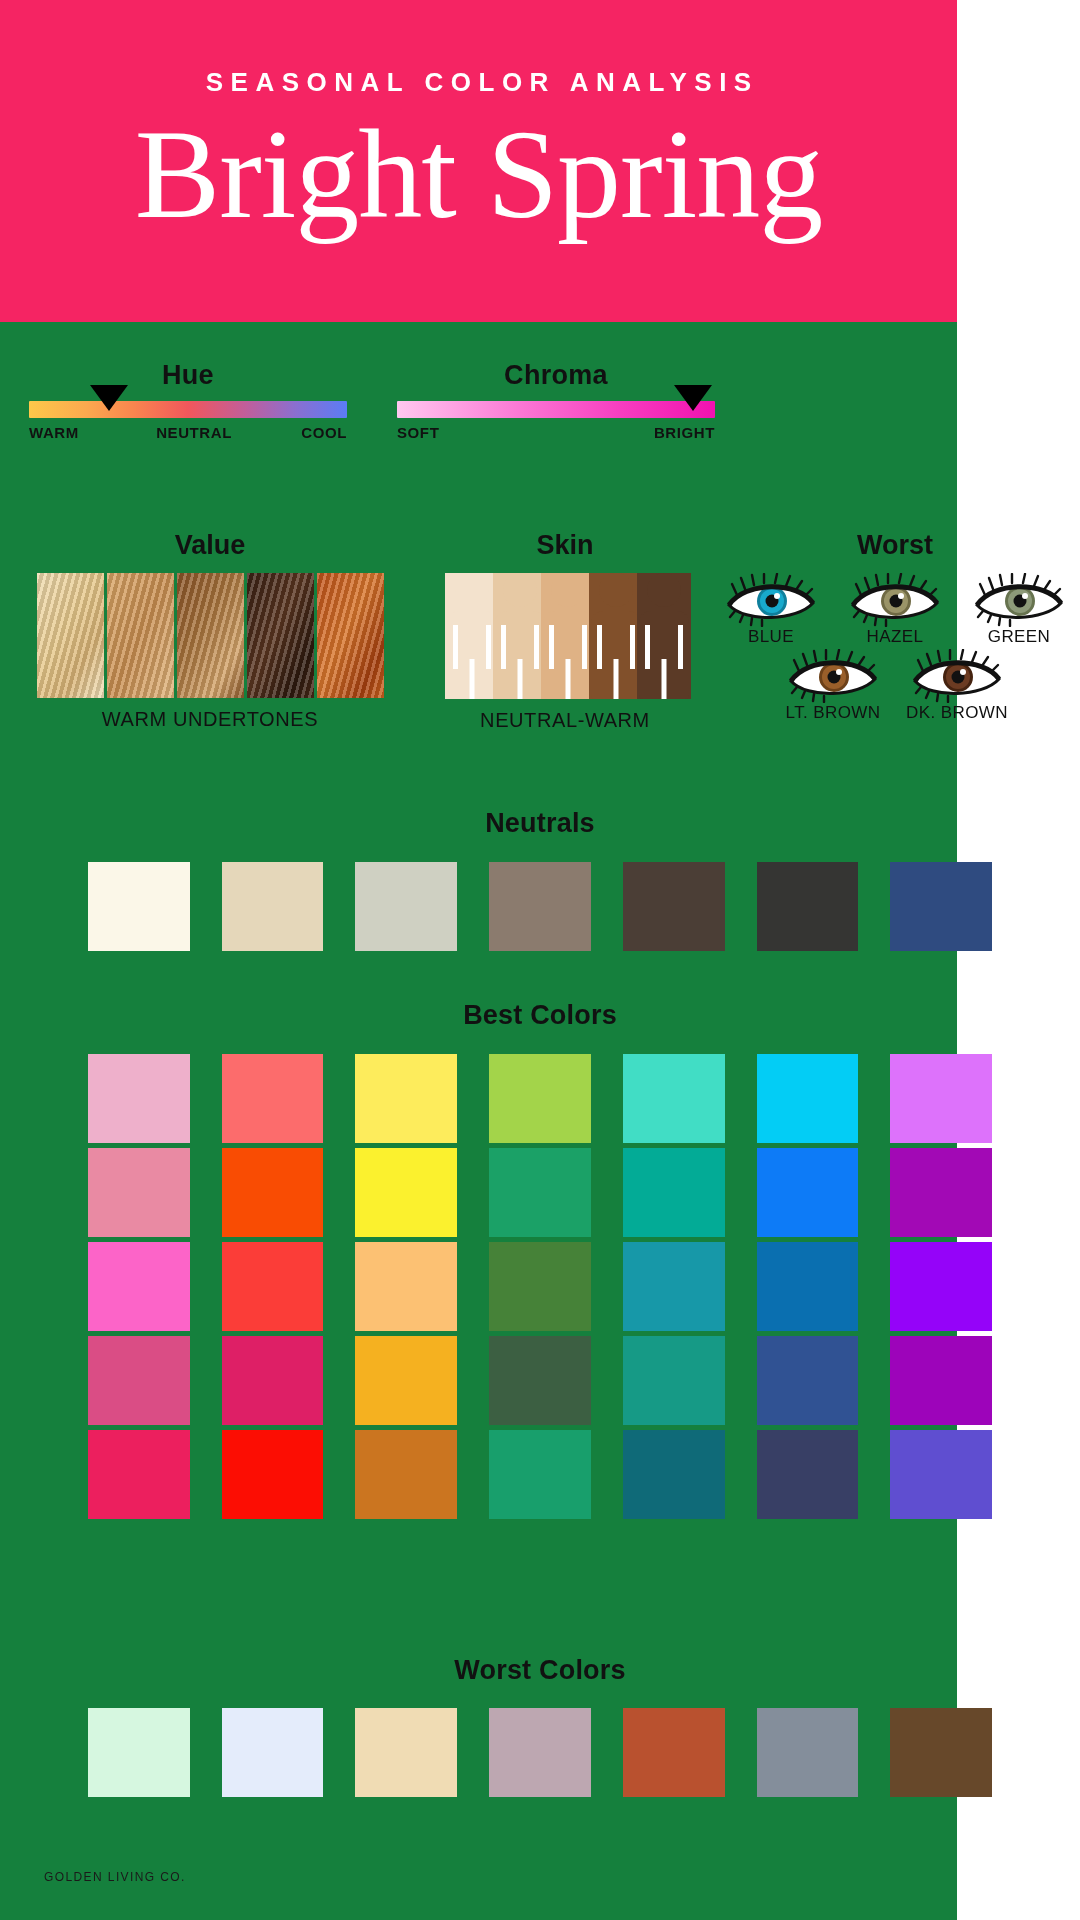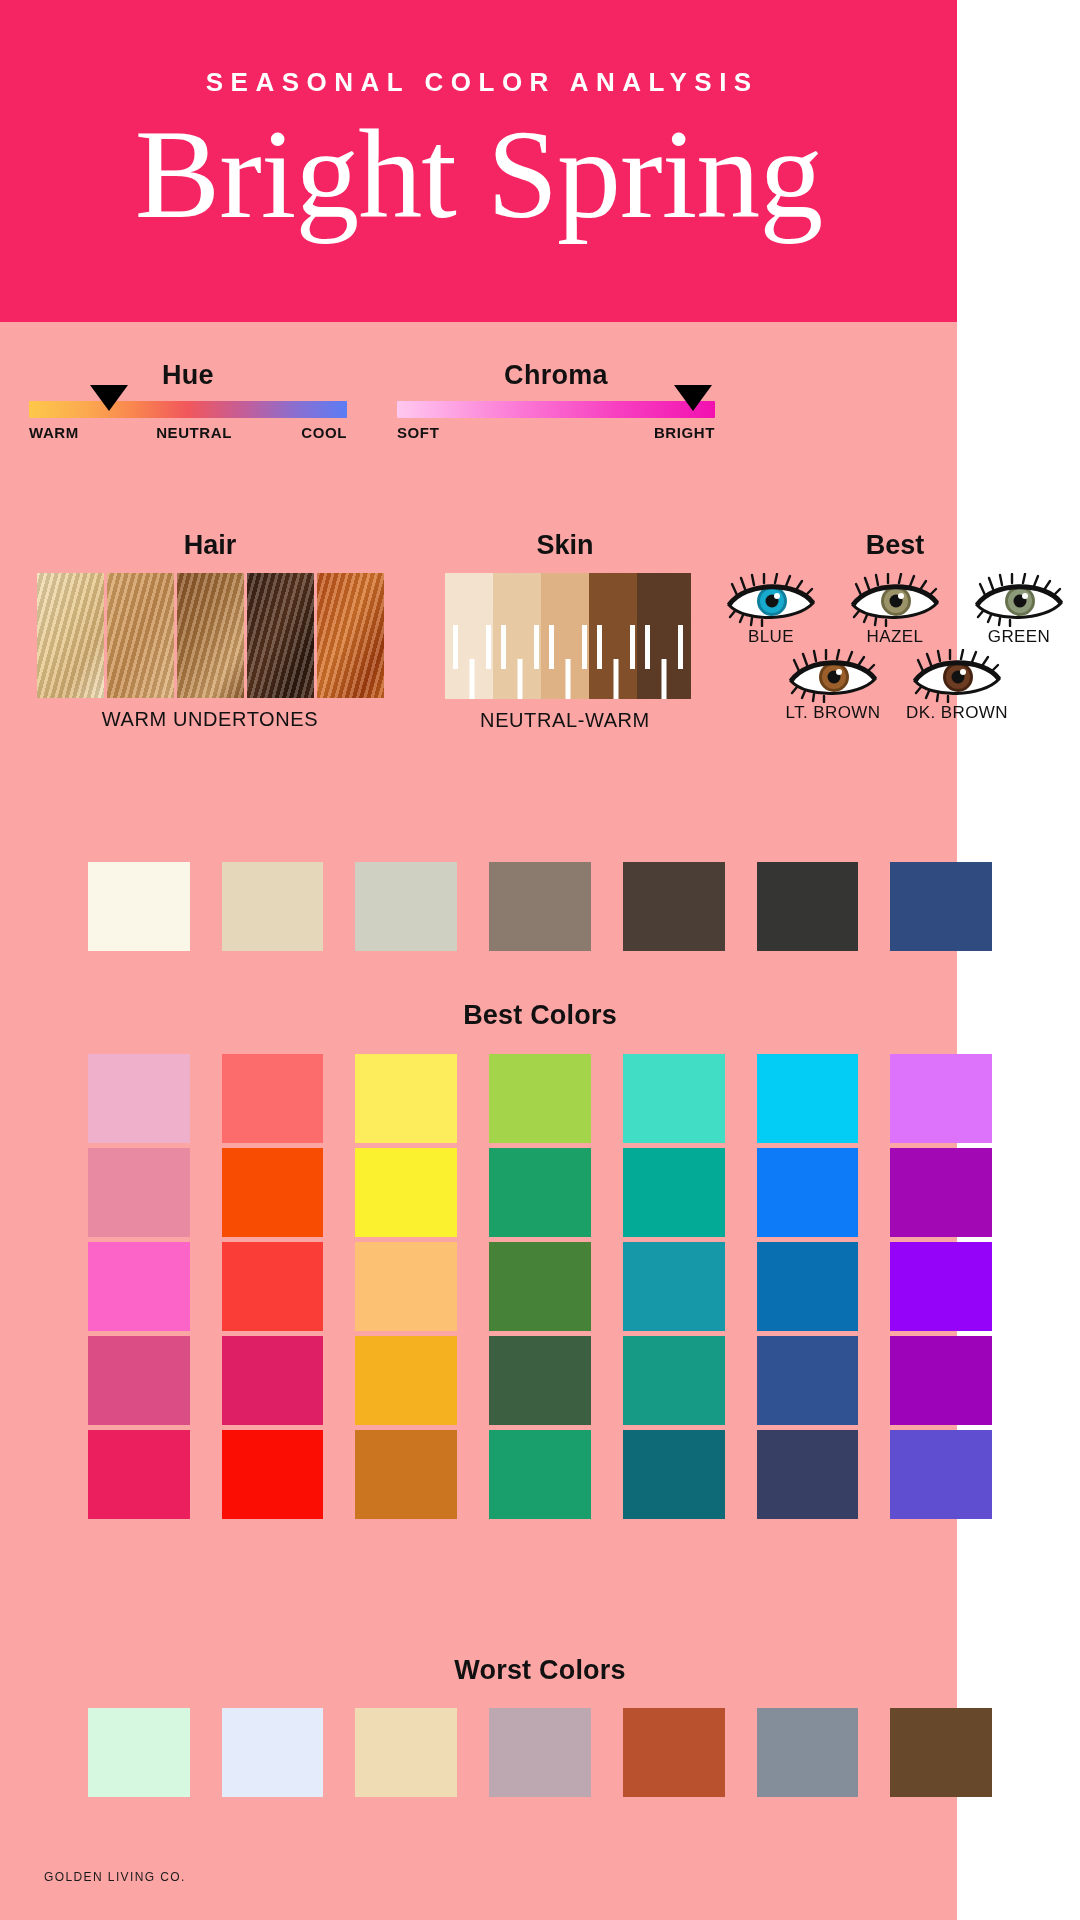--- a/index.html
+++ b/index.html
@@ -2,21 +2,21 @@
 <html><head>
 <meta charset="utf-8">
 <style>
   * { margin:0; padding:0; box-sizing:border-box; }
   body {
     width:1080px; height:1920px;
     background:#ffffff;
     font-family:"Liberation Sans", sans-serif;
     overflow:hidden;
   }
-  .page { width:957px; height:1920px; position:relative; background:#fca5a5; }
+  .page { width:957px; height:1920px; position:relative; background:#15803d; }
 
   
   .header {
     width:100%; height:322px;
     background:#f52463;
     display:flex; flex-direction:column;
     align-items:center; justify-content:center;
     padding-bottom:18px;
   }
   .eyebrow {
@@ -174,21 +174,21 @@
         <span>SOFT</span>
         <span>BRIGHT</span>
       </div>
     </div>
 
   </div>
 
   <div class="features">
 
     <div class="feat-col feat-hair">
-      <div class="feat-title">Hair</div>
+      <div class="feat-title">Value</div>
       <div class="hair-row" id="hair-row">
           <div class="hair-sw h1"></div>
           <div class="hair-sw h2"></div>
           <div class="hair-sw h3"></div>
           <div class="hair-sw h4"></div>
           <div class="hair-sw h5"></div>
         </div>
       <div class="feat-caption">WARM UNDERTONES</div>
     </div>
 
@@ -228,21 +228,21 @@
             <div class="body" style="background:#5b3a26"></div>
             <div class="arml"></div>
             <div class="armr"></div>
             <div class="gap"></div>
           </div>
         </div>
       <div class="feat-caption">NEUTRAL-WARM</div>
     </div>
 
     <div class="feat-col feat-eyes">
-      <div class="feat-title">Best</div>
+      <div class="feat-title">Worst</div>
       <div class="eyes-grid" id="eyes-grid">
           <div class="eyes-row">
             <div class="eye-item">
               <svg class="eye-svg" viewBox="0 0 96 54">
                 <path d="M6 32 C22 8, 74 8, 90 30 C74 48, 22 50, 6 32 Z" fill="#ffffff" stroke="#111" stroke-width="3"></path>
                 <circle cx="49" cy="28" r="15" fill="#0f7f9c"></circle>
                 <circle cx="49" cy="28" r="12" fill="#18aacd"></circle>
                 <circle cx="49" cy="28" r="6.5" fill="#111"></circle>
                 <circle cx="54" cy="23" r="3" fill="#fff"></circle>
                 <path d="M6 32 C22 8, 74 8, 90 30" fill="none" stroke="#111" stroke-width="5"></path>
@@ -364,20 +364,21 @@
                 </g>
               </svg>
               <div class="eye-label">DK. BROWN</div>
             </div>
           </div>
         </div>
     </div>
 
   </div>
 
+  <div class="sec-title" style="top:808px;">Neutrals</div>
   <div class="grid" id="grid-neutrals" style="top:862px;">
       <div class="grid-row">
         <div class="sw" style="background: rgb(251, 247, 232);"></div>
         <div class="sw" style="background: rgb(229, 215, 186);"></div>
         <div class="sw" style="background: rgb(207, 208, 194);"></div>
         <div class="sw" style="background: rgb(139, 123, 110);"></div>
         <div class="sw" style="background: rgb(75, 62, 54);"></div>
         <div class="sw" style="background: rgb(53, 53, 51);"></div>
         <div class="sw" style="background: rgb(47, 75, 128);"></div>
       </div>

